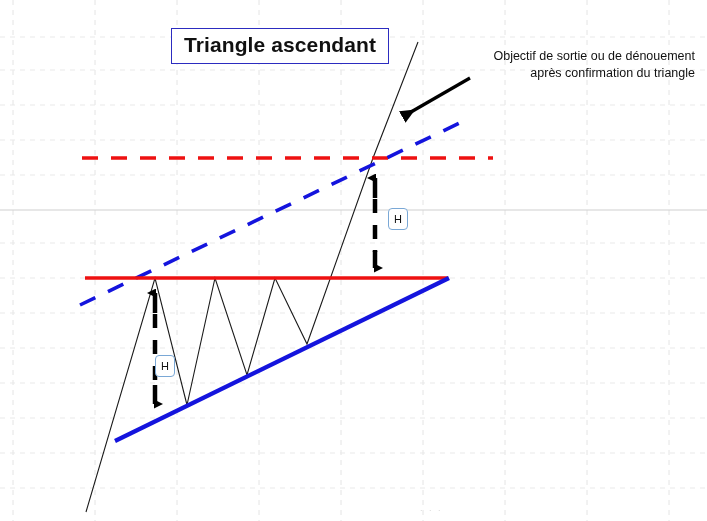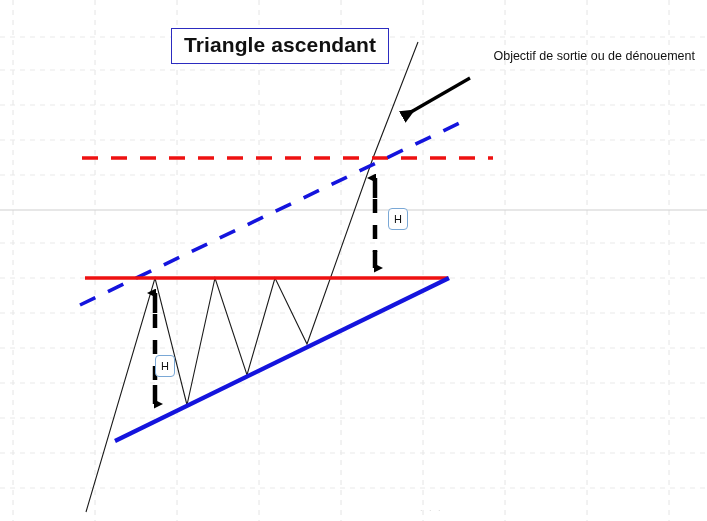--- a/index.html
+++ b/index.html
@@ -141,20 +141,21 @@
       <line x1="155" y1="385" x2="155" y2="404" stroke="#000000" stroke-width="4.5" marker-end="url(#arrow-down)"></line>
     </g>
 
     <line x1="470" y1="78" x2="404" y2="116" stroke="#000000" stroke-width="3.2" marker-end="url(#arrow-big)"></line>
   </svg>
 
   <div class="title-box">Triangle ascendant</div>
 
   <div class="annotation">
     <div>Objectif de sortie ou de dénouement</div>
+    <div>après confirmation du triangle</div>
   </div>
 
   <div class="h-label" id="h-label-breakout">H</div>
   <div class="h-label" id="h-label-pattern">H</div>
 
   <div class="dust">. . .</div>
 
 </div>
 
 </body></html>

